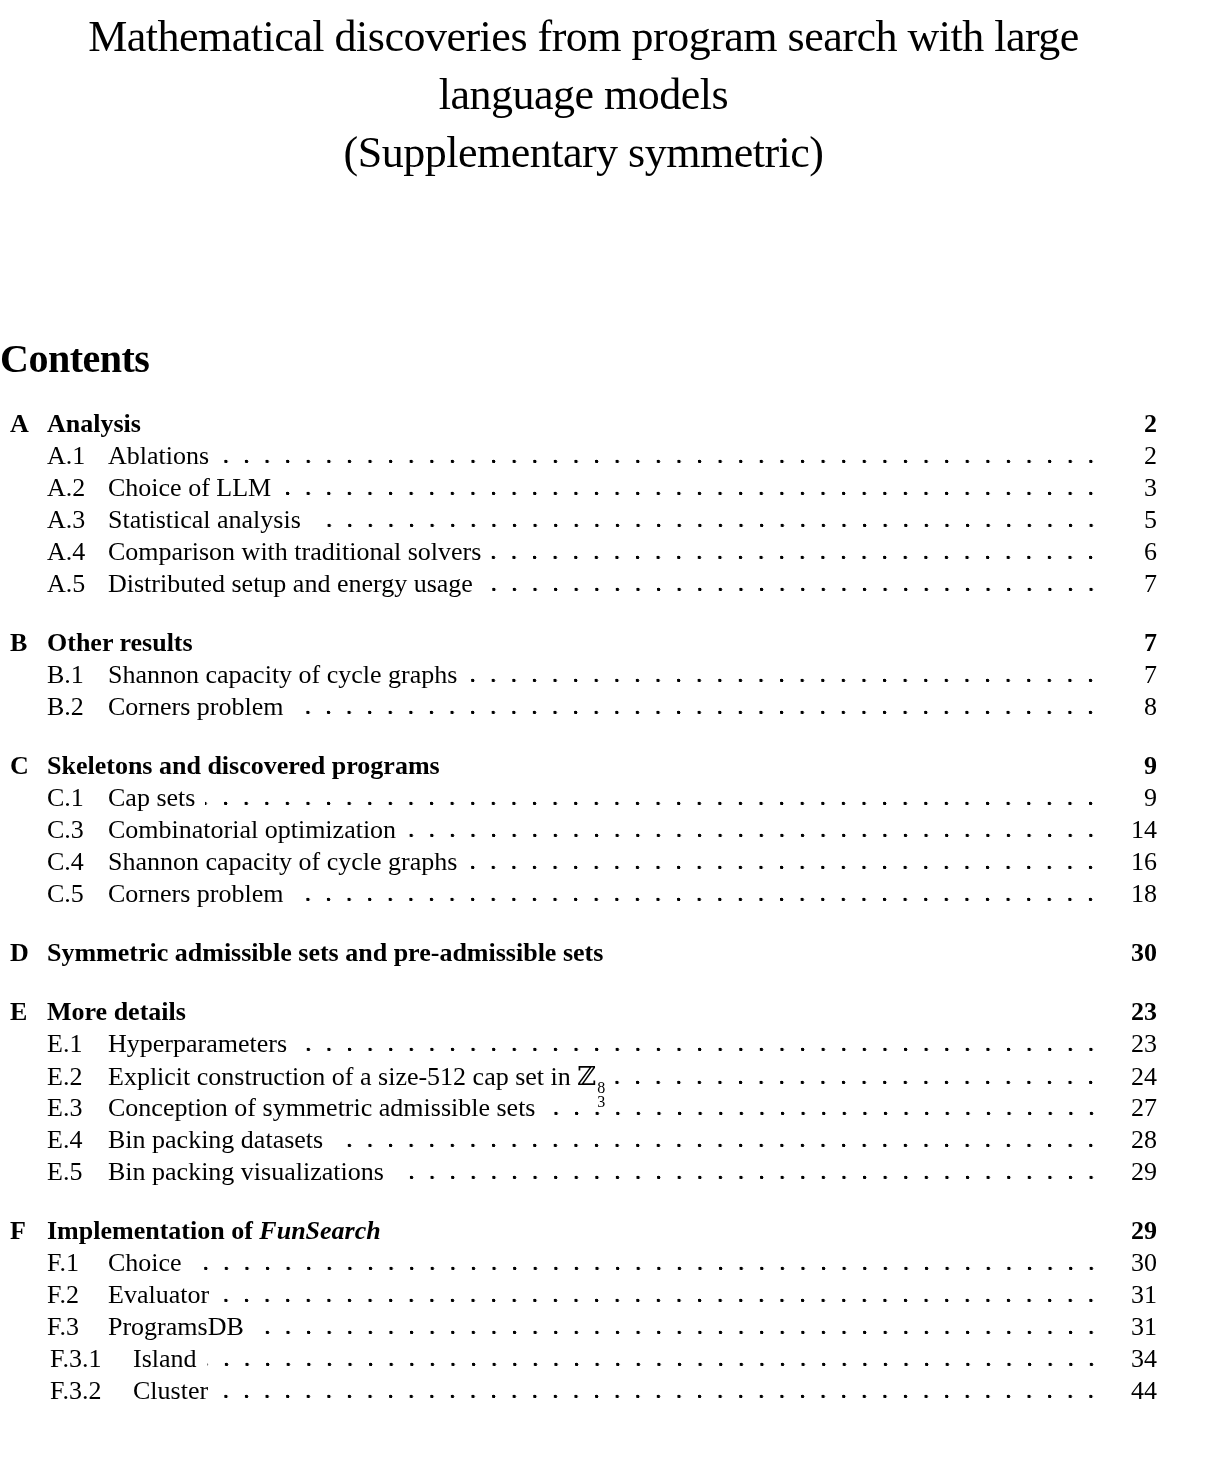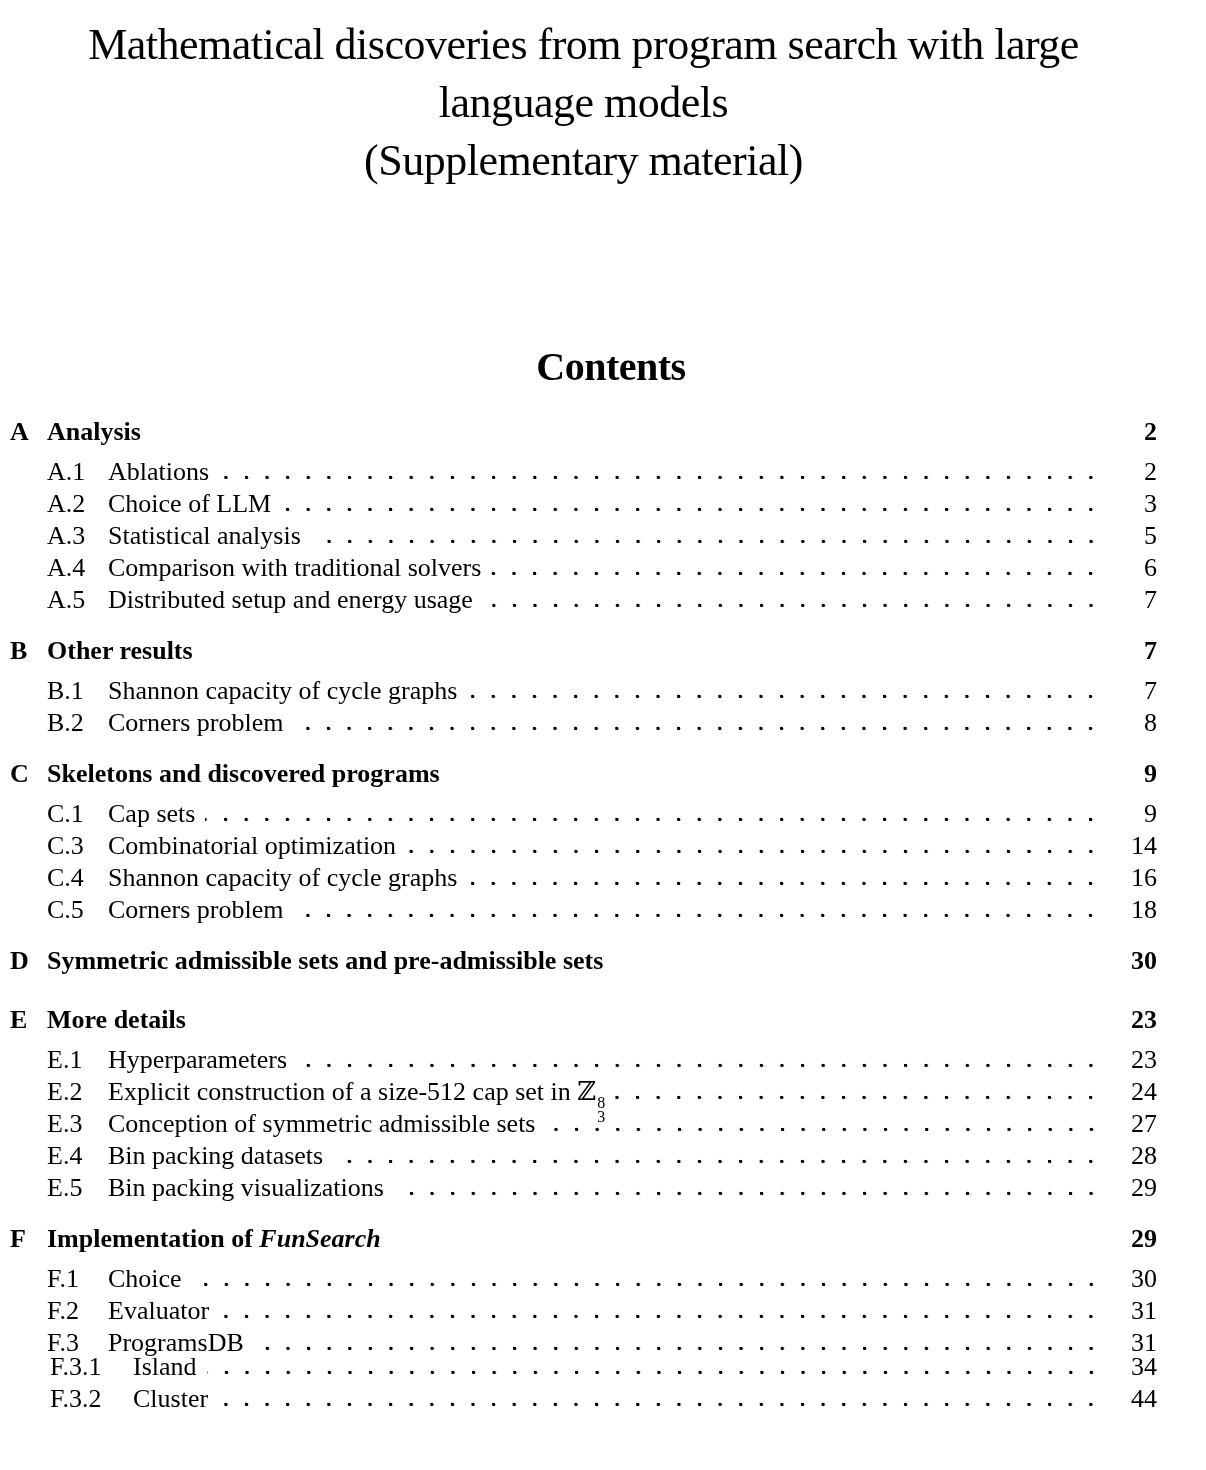--- a/index.html
+++ b/index.html
@@ -4,51 +4,50 @@
 <style>
   html,body{margin:0;padding:0;background:#ffffff;}
   .page{
     position:relative;
     width:1206px;height:1470px;
     background:#ffffff;color:#000000;
     font-family:"Liberation Serif","DejaVu Serif",serif;
     overflow:hidden;
   }
   .title-block{
-    padding-top:16px;
+    padding-top:8px;
     margin:0 49px 0 10px;
     text-align:center;
     font-size:44px;
     line-height:58px;
     letter-spacing:-0.5px;
   }
   .contents-heading{
-    margin:154px 0 0 16px;
+    margin:154px 0 0 0;
     font-size:40px;
     line-height:46px;
     font-weight:bold;
     letter-spacing:-0.5px;
-    text-align:center;
   }
   .toc{
     margin:0 49px 0 10px;
     font-size:26px;
   }
   .sec{margin-top:27px;}
   .row{
     display:flex;
     align-items:baseline;
     height:32px;
     white-space:nowrap;
   }
   .head{font-weight:bold;}
   .slabel{flex:none;width:37px;}
   .stitle{flex:none;}
   .spacer{flex:1 1 auto;}
-  .lvl2 .e-label{flex:none;margin-left:37px;width:61px;margin-top:8px;}
+  .lvl2 .e-label{flex:none;margin-left:37px;width:61px;}
   .lvl3 .e-label{flex:none;margin-left:40px;width:83px;}
   .e-title{flex:none;}
   .leader{
     flex:1 1 auto;
     height:5px;
     margin:0 12px 0 10px;
     background-image:radial-gradient(circle at 2.6px 2.4px,#000 1.45px,rgba(0,0,0,0) 2px);
     background-size:20.6px 5px;
     background-repeat:repeat-x;
     background-position:right bottom;
@@ -65,21 +64,21 @@
     margin-left:1px;
   }
 </style>
 </head>
 <body>
 
 <div class="page">
   <div class="title-block">
     <div>Mathematical discoveries from program search with large</div>
     <div>language models</div>
-    <div>(Supplementary material)</div>
+    <div>(Supplementary symmetric)</div>
   </div>
 
   <div class="contents-heading">Contents</div>
 
   <div id="toc" class="toc">
       <div class="sec">
         <div class="row head">
           <span class="slabel">A</span>
           <span class="stitle"><span>Analysis</span></span>
           <span class="spacer"></span>

